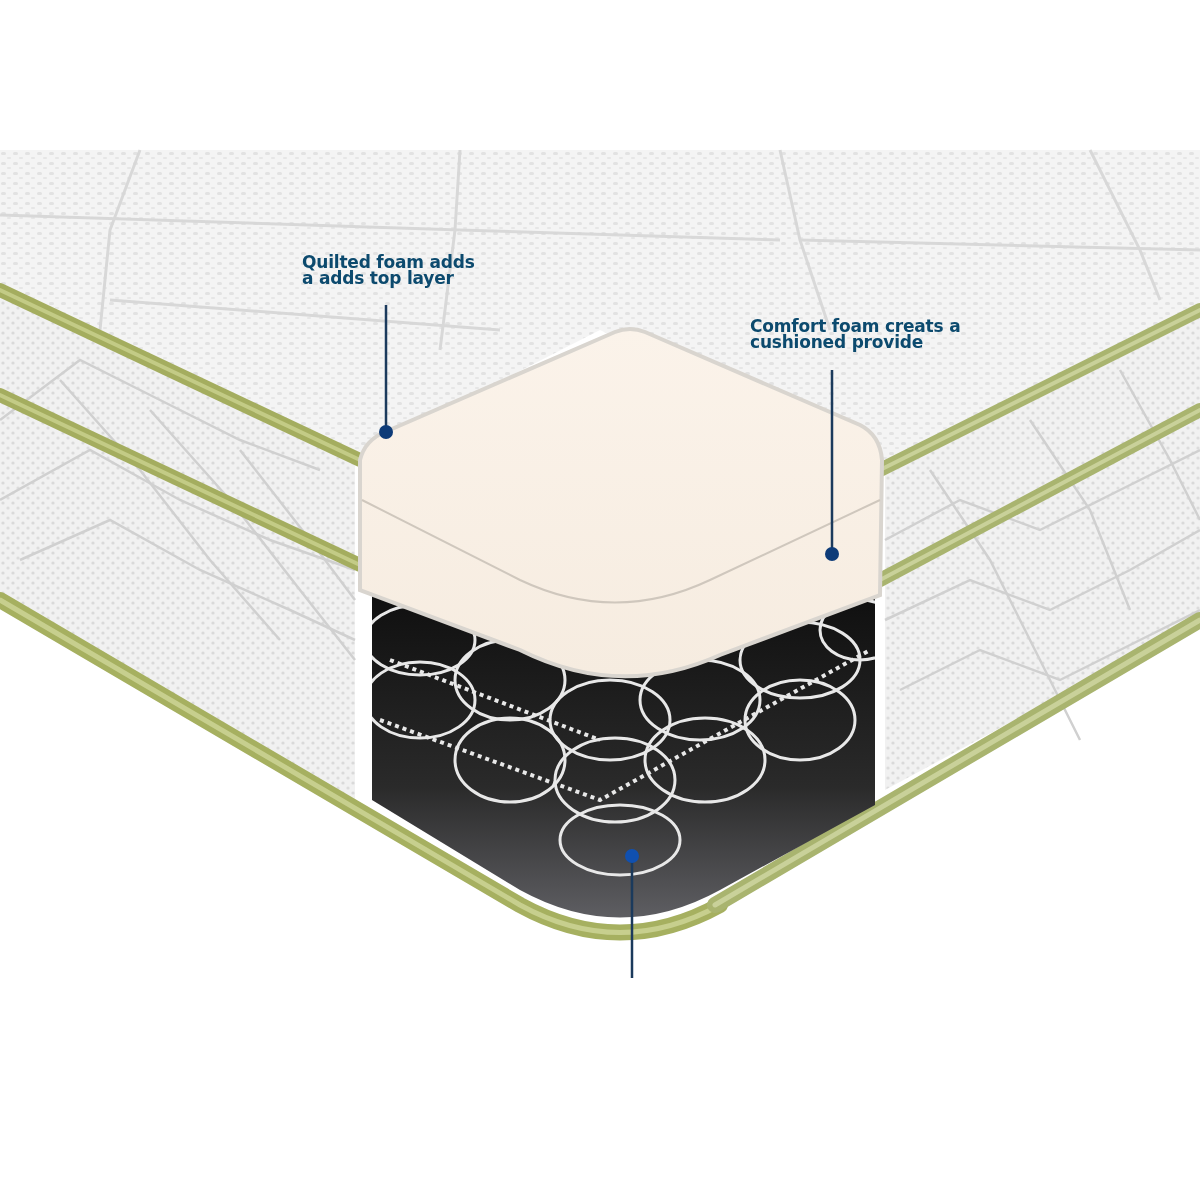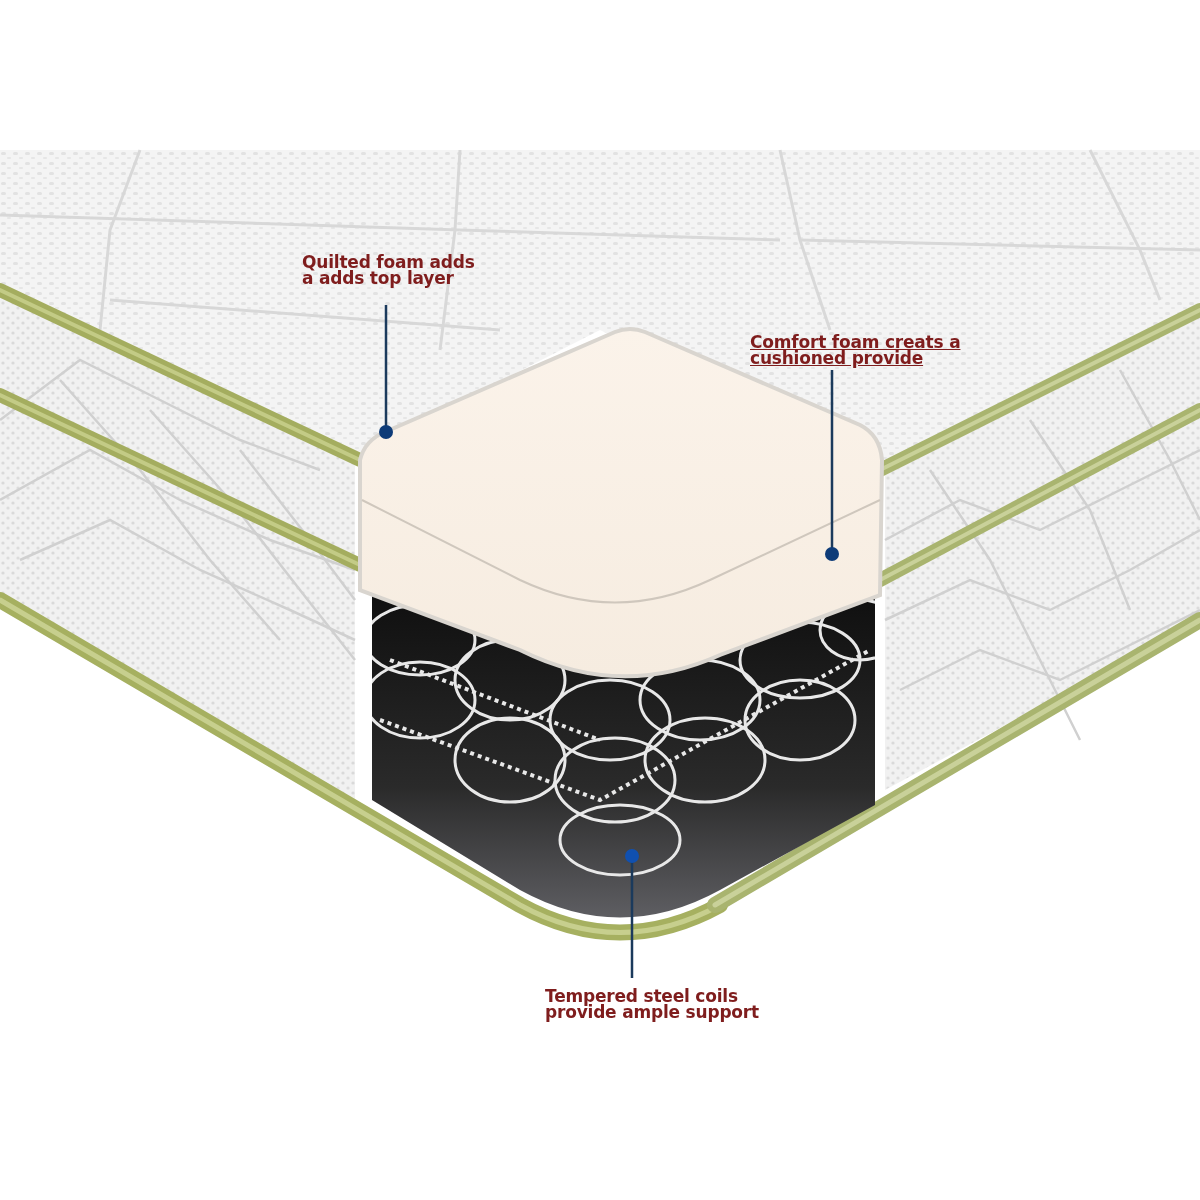--- a/index.html
+++ b/index.html
@@ -1,19 +1,19 @@
 <!DOCTYPE html>
 <html><head>
 <meta charset="utf-8">
 <style>
   html, body { margin:0; padding:0; background:#ffffff; }
   body { width:1200px; height:1200px; position:relative; overflow:hidden; font-family:"DejaVu Sans", sans-serif; }
   #scene { position:absolute; left:0; top:0; width:1200px; height:1200px; }
   .label {
-    position:absolute; color:#7f1d1d; font-weight:bold; font-size:17px; line-height:16px;
+    position:absolute; color:#0c4a6e; font-weight:bold; font-size:17px; line-height:16px;
     font-family:"DejaVu Sans", sans-serif; letter-spacing:-0.2px; white-space:nowrap;
   }
   .label span { display:block; }
 </style>
 </head>
 <body>
 
 <div id="scene">
   <svg width="1200" height="1200" viewBox="0 0 1200 1200" xmlns="http://www.w3.org/2000/svg">
     <defs>
@@ -124,21 +124,17 @@
       <circle cx="832" cy="554" r="7" fill="#0d3b78"></circle>
       <line x1="632" y1="858" x2="632" y2="978" stroke="#1b3a5c" stroke-width="2.5"></line>
       <circle cx="632" cy="856" r="7" fill="#1050b0"></circle>
     </g>
   </svg>
 
   <div class="label" style="left:302px; top:254px;">
     <span>Quilted foam adds</span>
     <span>a adds top layer</span>
   </div>
-  <div class="label" style="left:750px; top:334px;text-decoration:underline;">
+  <div class="label" style="left:750px; top:318px;">
     <span>Comfort foam creats a</span>
     <span>cushioned provide</span>
-  </div>
-  <div class="label" style="left:545px; top:988px;">
-    <span>Tempered steel coils</span>
-    <span>provide ample support</span>
   </div>
 </div>
 
 </body></html>

